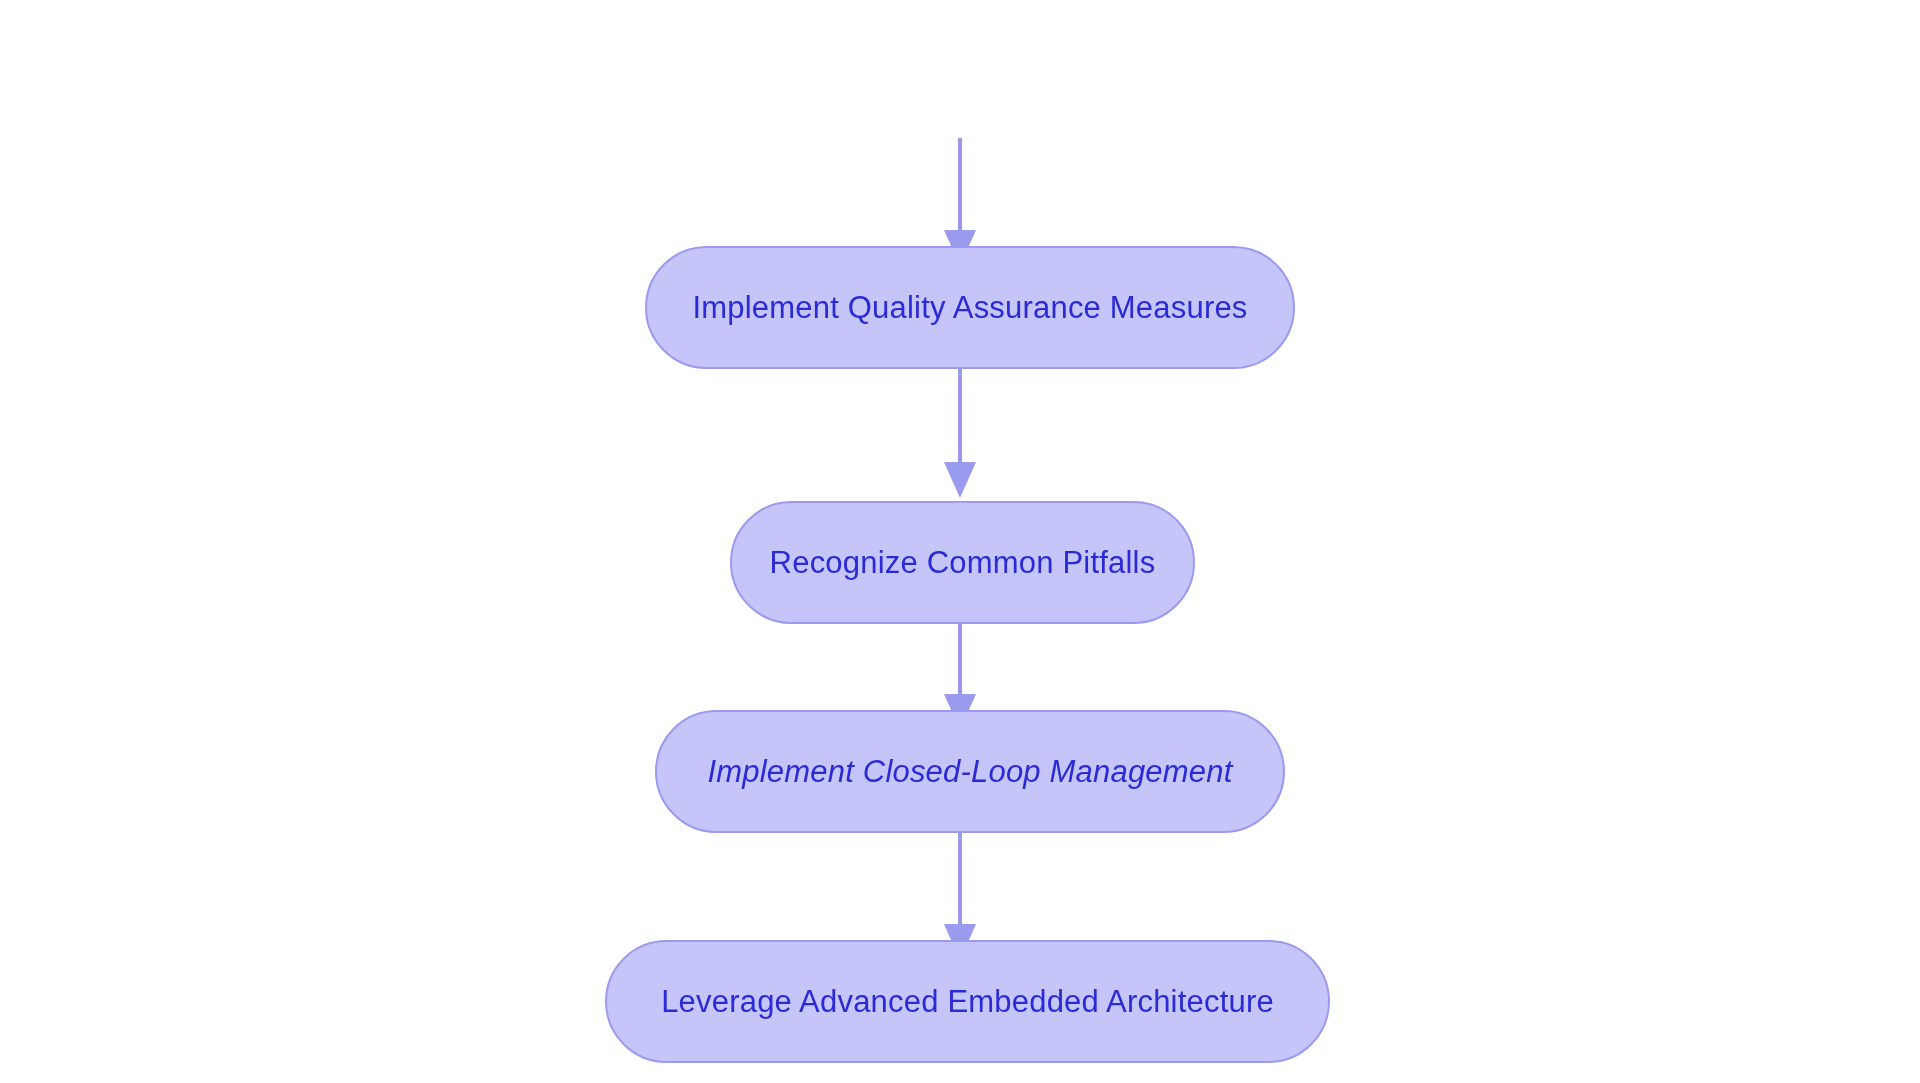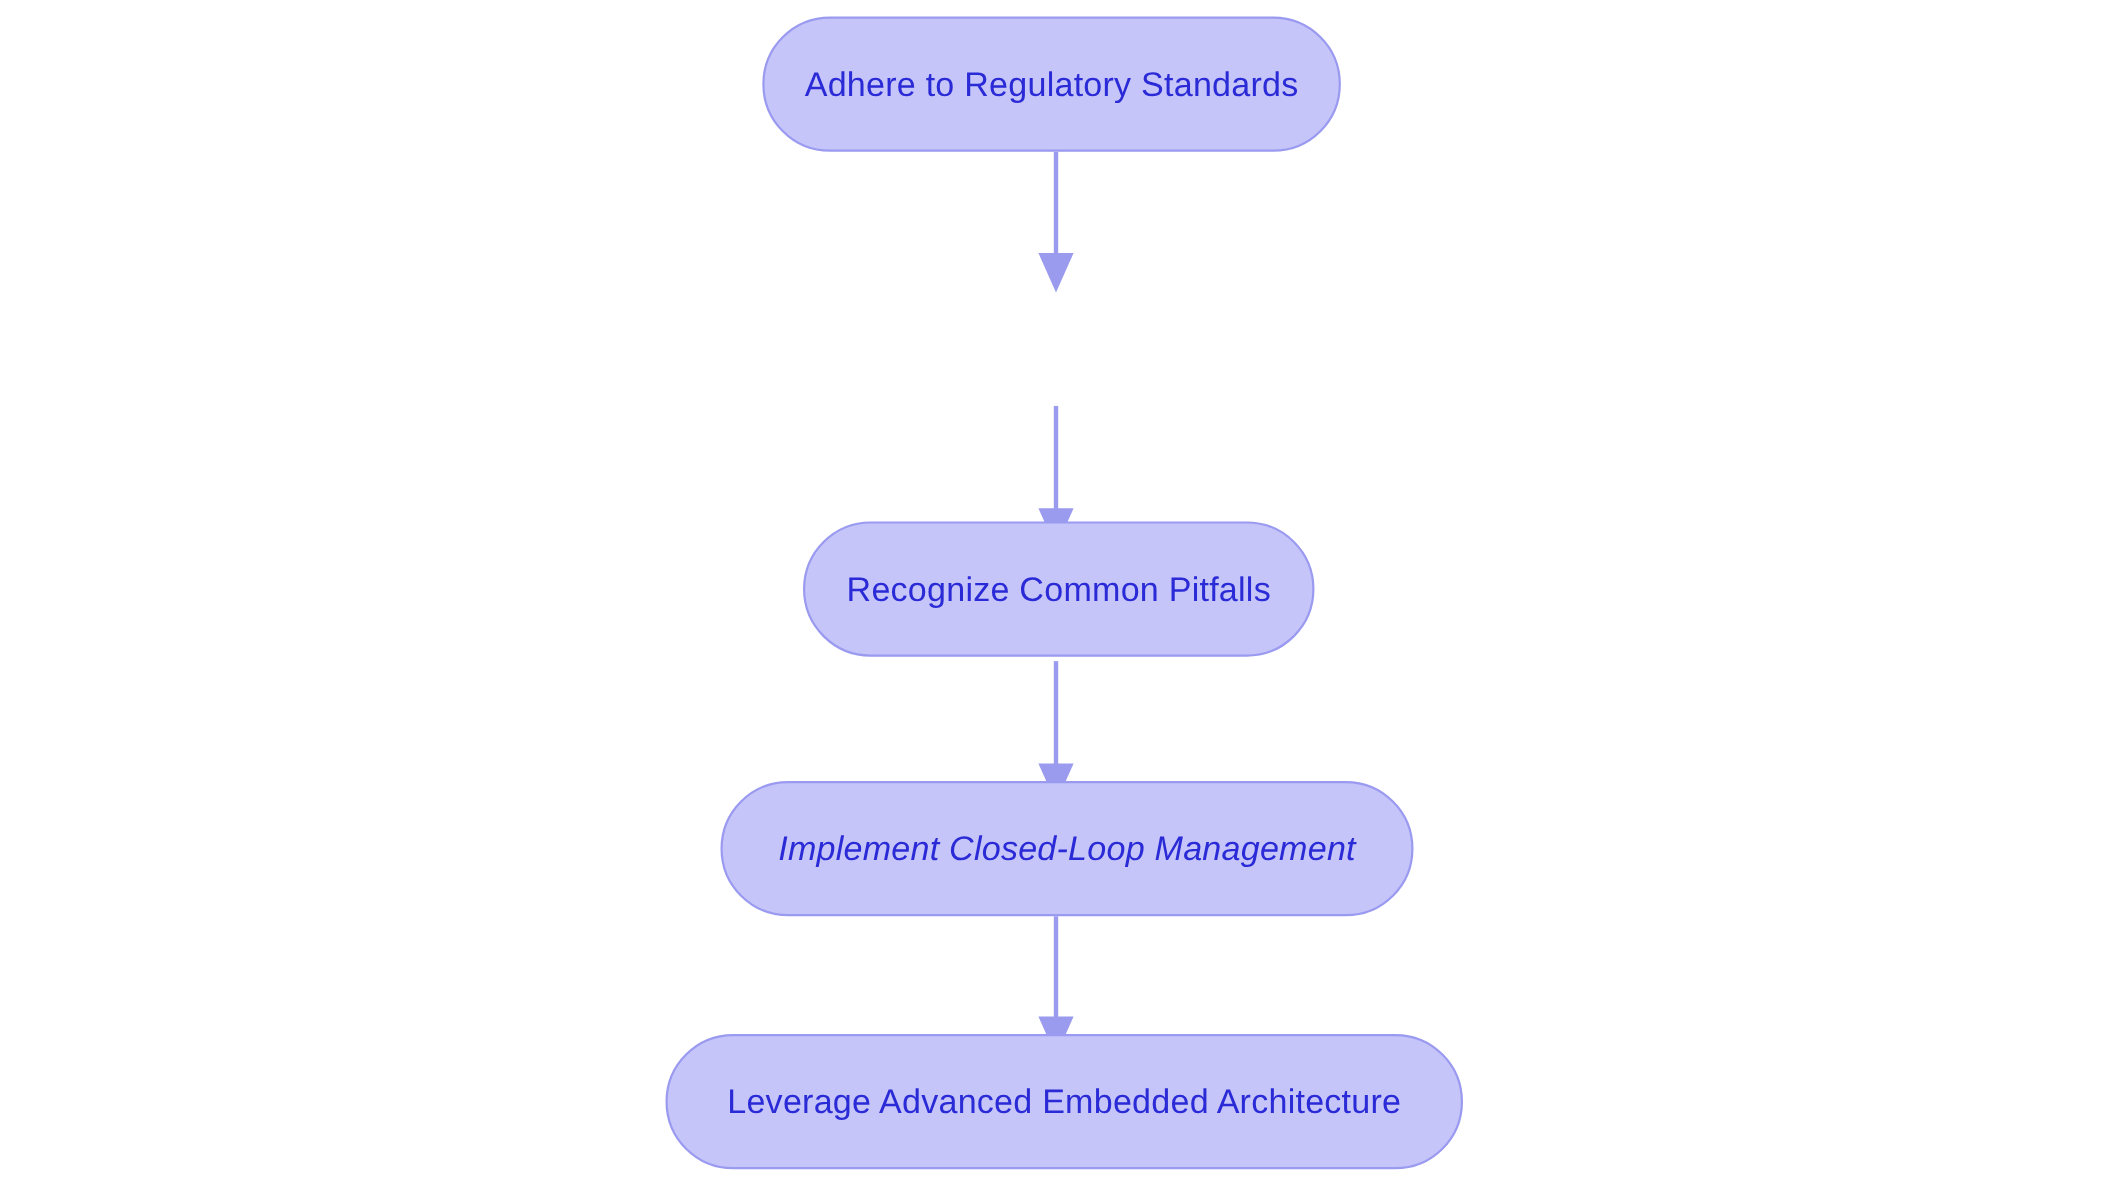--- a/index.html
+++ b/index.html
@@ -60,26 +60,26 @@
       </marker>
     </defs>
     <g>
       <line x1="960" y1="138" x2="960" y2="232" stroke="#9a9aee" stroke-width="4" marker-end="url(#arrowhead)"></line>
       <line x1="960" y1="369" x2="960" y2="464" stroke="#9a9aee" stroke-width="4" marker-end="url(#arrowhead)"></line>
       <line x1="960" y1="601" x2="960" y2="696" stroke="#9a9aee" stroke-width="4" marker-end="url(#arrowhead)"></line>
       <line x1="960" y1="833" x2="960" y2="926" stroke="#9a9aee" stroke-width="4" marker-end="url(#arrowhead)"></line>
     </g>
   </svg>
 
-  <div class="flow-node" id="node-1" style="left:693px; top:15px; width:526px; height:123px;">
-    <span class="node-label">Adhere to Regulatory Standards</span>
+
+  <div class="flow-node" id="node-2" style="left:645px; top:246px; width:650px; height:123px;">
+    <span class="node-label">Implement Quality Assurance Measures</span>
   </div>
 
-
-  <div class="flow-node" id="node-3" style="left:730px; top:474px; width:465px; height:123px;">
+  <div class="flow-node" id="node-3" style="left:730px; top:501px; width:465px; height:123px;">
     <span class="node-label">Recognize Common Pitfalls</span>
   </div>
 
   <div class="flow-node" id="node-4" style="left:655px; top:710px; width:630px; height:123px;font-style:italic;">
     <span class="node-label">Implement Closed-Loop Management</span>
   </div>
 
   <div class="flow-node" id="node-5" style="left:605px; top:940px; width:725px; height:123px;">
     <span class="node-label">Leverage Advanced Embedded Architecture</span>
   </div>

